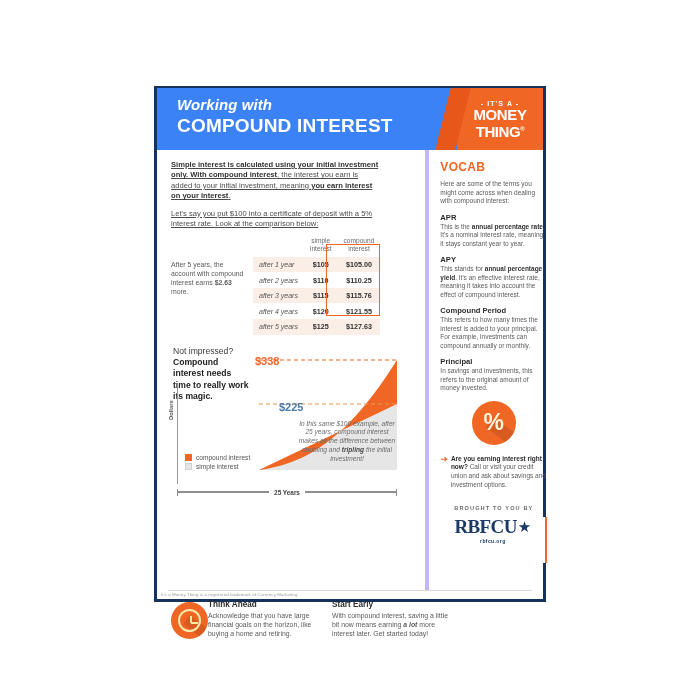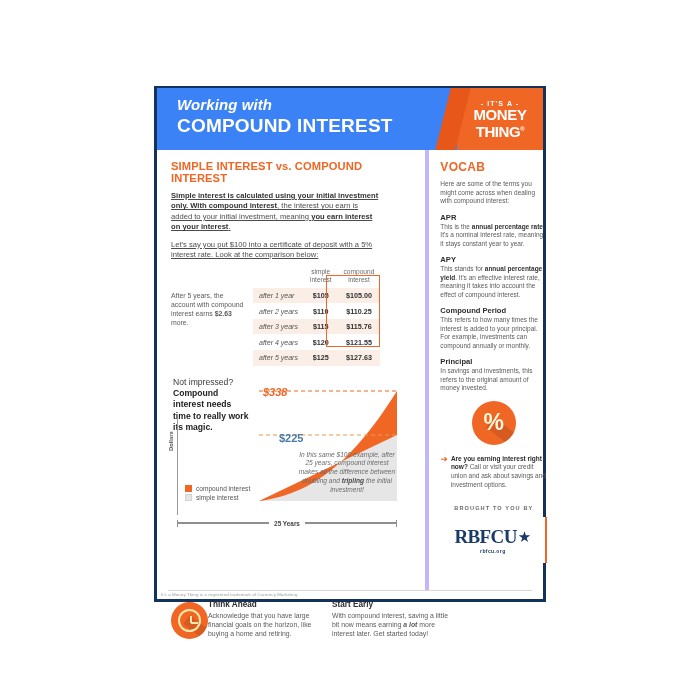--- a/index.html
+++ b/index.html
@@ -91,21 +91,21 @@
   }
   .chart-lede .q{font-weight:normal;color:#3a3a3a;}
   .chart-lede .b{font-weight:bold;color:#222;}
   .ylab{
     position:absolute;left:-3px;top:74px;font-size:5.8px;color:#555;font-weight:bold;
     transform:rotate(-90deg);transform-origin:left top;white-space:nowrap;
   }
   .axisY{position:absolute;left:6px;top:42px;width:1.4px;height:96px;background:#9a9a9a;}
   .plot{position:absolute;left:88px;top:2px;width:138px;height:136px;}
   .plot svg{display:block;}
-  .val338{position:absolute;left:92px;top:9px;color:#f06624;font-weight:bold;font-size:11px;font-style:italic;}
+  .val338{position:absolute;left:84px;top:9px;color:#f06624;font-weight:bold;font-size:11px;}
   .val225{position:absolute;left:92px;top:55px;color:#4a7aa6;font-weight:bold;font-size:11px;padding-left:16px;}
   .chart-cap{
     position:absolute;left:126px;top:74px;width:100px;font-size:6.6px;line-height:8.8px;
     font-style:italic;color:#6d6d6d;text-align:center;
   }
   .chart-cap b{color:#4a4a4a;}
   .legend{position:absolute;left:14px;top:108px;font-size:6.6px;color:#555;}
   .leg{display:flex;align-items:center;margin-bottom:2.5px;}
   .sw{width:7px;height:7px;margin-right:4px;}
   .sw-c{background:#f06624;}
@@ -139,21 +139,21 @@
   .cta-arrow{color:#f06624;font-size:9px;line-height:8px;margin-right:3px;flex:0 0 auto;}
   .cta b{color:#2d2d2d;}
 
   .brought{
     text-align:center;font-size:5.6px;letter-spacing:1.1px;font-weight:bold;
     color:#6a6a6a;margin-top:16px;
   }
   .rbfcu{
     margin:6px auto 0 auto;width:105px;height:46px;background:#fff;
     border-right:2.2px solid #f06624;
-    display:flex;flex-direction:column;align-items:center;justify-content:center;
+    display:flex;flex-direction:column;align-items:center;
     position:relative;
   }
   .rbfcu-row{display:flex;align-items:center;}
   .rbfcu-name{font-family:"Liberation Serif", serif;font-weight:bold;font-size:19px;color:#1b3a68;letter-spacing:-.6px;line-height:19px;}
   .rbfcu-star{color:#1b3a68;font-size:15px;margin-left:1px;line-height:15px;}
   .rbfcu-url{font-size:5px;color:#1b3a68;letter-spacing:.4px;margin-top:2px;font-weight:bold;}
 
   
   .tips{
     border-top:1px solid #d8d8d8;margin:0 11px;padding:9px 3px 0 3px;
@@ -197,21 +197,20 @@
         <div class="logo-its">- IT'S A -</div>
         <div class="logo-money">MONEY</div>
         <div class="logo-thing"><span>THING</span><sup>®</sup></div>
       </div>
     </div>
 
     <div class="cols">
 
       <div class="colL">
 
-        <div class="sec-title">SIMPLE INTEREST vs. COMPOUND INTEREST</div>
 
         <p class="lead">
           <span class="lead-strong">Simple interest is calculated using your initial investment only. With compound interest</span><span>, the interest you earn is added to your initial investment, meaning </span><span class="lead-strong">you earn interest on your interest</span><span>.</span>
         </p>
 
         <p class="lead">Let's say you put $100 into a certificate of deposit with a 5% interest rate. Look at the comparison below:</p>
 
         <div class="tblwrap">
           <div class="tbl-note">
             <span>After 5 years, the account with compound interest earns </span><b>$2.63</b><span> more.</span>

